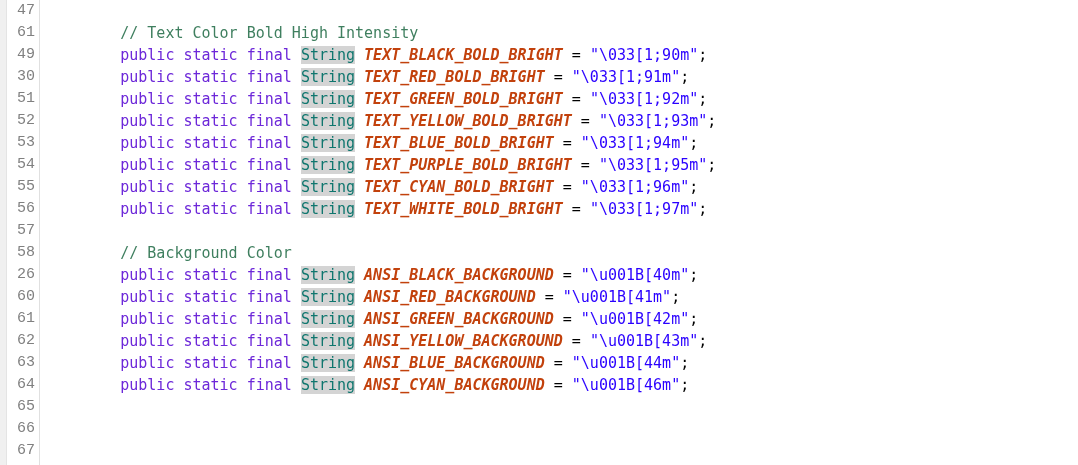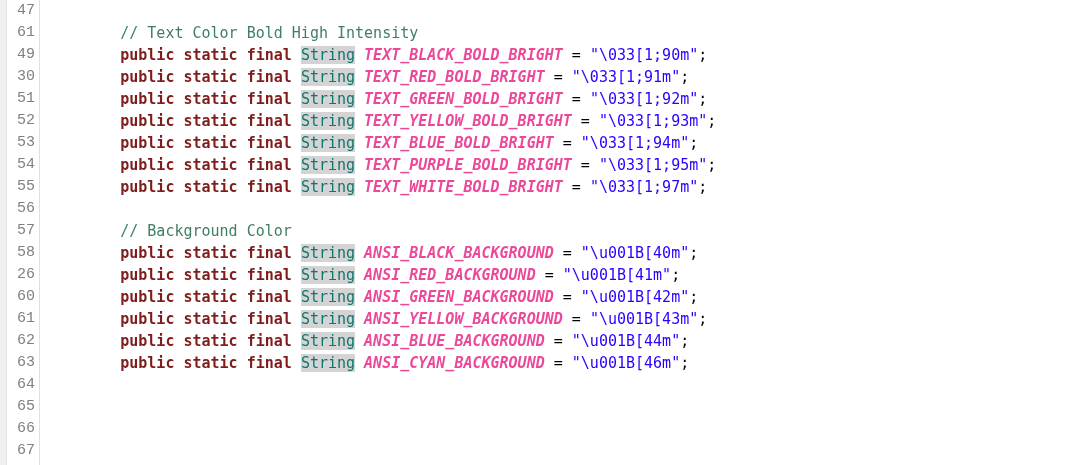--- a/index.html
+++ b/index.html
@@ -67,23 +67,23 @@
     line-height: 22px;
     white-space: pre;
     padding-left: 8px;
     font-family: "DejaVu Sans Mono", "Liberation Mono", monospace;
     font-size: 15px;
     color: #000000;
   }
 
   
   .tok-comment  { color: #3f7f5f; }
-  .tok-keyword  { color: #7f1d1d; font-weight: bold; }
+  .tok-keyword  { color: #6d28d9; font-weight: normal; }
   .tok-type     { color: #0f766e; background: #d4d4d4; }
-  .tok-field    { color: #ec4899; font-weight: bold; font-style: italic; }
+  .tok-field    { color: #c2410c; font-weight: bold; font-style: italic; }
   .tok-op       { color: #000000; }
   .tok-string   { color: #2a00ff; }
   .tok-plain    { color: #000000; }
 </style>
 </head>
 <body>
 
 <div id="editor-root">
 
   <div id="annotation-ruler"></div>
@@ -114,20 +114,21 @@
 
   <div id="code-area">
       <div class="code-line">&nbsp;</div>
       <div class="code-line"><span class="tok-plain">        </span><span class="tok-comment">// Text Color Bold High Intensity</span></div>
       <div class="code-line"><span class="tok-plain">        </span><span class="tok-keyword">public static final</span><span class="tok-plain"> </span><span class="tok-type">String</span><span class="tok-plain"> </span><span class="tok-field">TEXT_BLACK_BOLD_BRIGHT</span><span class="tok-op"> = </span><span class="tok-string">"\033[1;90m"</span><span class="tok-plain">;</span></div>
       <div class="code-line"><span class="tok-plain">        </span><span class="tok-keyword">public static final</span><span class="tok-plain"> </span><span class="tok-type">String</span><span class="tok-plain"> </span><span class="tok-field">TEXT_RED_BOLD_BRIGHT</span><span class="tok-op"> = </span><span class="tok-string">"\033[1;91m"</span><span class="tok-plain">;</span></div>
       <div class="code-line"><span class="tok-plain">        </span><span class="tok-keyword">public static final</span><span class="tok-plain"> </span><span class="tok-type">String</span><span class="tok-plain"> </span><span class="tok-field">TEXT_GREEN_BOLD_BRIGHT</span><span class="tok-op"> = </span><span class="tok-string">"\033[1;92m"</span><span class="tok-plain">;</span></div>
       <div class="code-line"><span class="tok-plain">        </span><span class="tok-keyword">public static final</span><span class="tok-plain"> </span><span class="tok-type">String</span><span class="tok-plain"> </span><span class="tok-field">TEXT_YELLOW_BOLD_BRIGHT</span><span class="tok-op"> = </span><span class="tok-string">"\033[1;93m"</span><span class="tok-plain">;</span></div>
       <div class="code-line"><span class="tok-plain">        </span><span class="tok-keyword">public static final</span><span class="tok-plain"> </span><span class="tok-type">String</span><span class="tok-plain"> </span><span class="tok-field">TEXT_BLUE_BOLD_BRIGHT</span><span class="tok-op"> = </span><span class="tok-string">"\033[1;94m"</span><span class="tok-plain">;</span></div>
       <div class="code-line"><span class="tok-plain">        </span><span class="tok-keyword">public static final</span><span class="tok-plain"> </span><span class="tok-type">String</span><span class="tok-plain"> </span><span class="tok-field">TEXT_PURPLE_BOLD_BRIGHT</span><span class="tok-op"> = </span><span class="tok-string">"\033[1;95m"</span><span class="tok-plain">;</span></div>
+      <div class="code-line"><span class="tok-plain">        </span><span class="tok-keyword">public static final</span><span class="tok-plain"> </span><span class="tok-type">String</span><span class="tok-plain"> </span><span class="tok-field">TEXT_CYAN_BOLD_BRIGHT</span><span class="tok-op"> = </span><span class="tok-string">"\033[1;96m"</span><span class="tok-plain">;</span></div>
       <div class="code-line"><span class="tok-plain">        </span><span class="tok-keyword">public static final</span><span class="tok-plain"> </span><span class="tok-type">String</span><span class="tok-plain"> </span><span class="tok-field">TEXT_WHITE_BOLD_BRIGHT</span><span class="tok-op"> = </span><span class="tok-string">"\033[1;97m"</span><span class="tok-plain">;</span></div>
       <div class="code-line">&nbsp;</div>
       <div class="code-line"><span class="tok-plain">        </span><span class="tok-comment">// Background Color</span></div>
       <div class="code-line"><span class="tok-plain">        </span><span class="tok-keyword">public static final</span><span class="tok-plain"> </span><span class="tok-type">String</span><span class="tok-plain"> </span><span class="tok-field">ANSI_BLACK_BACKGROUND</span><span class="tok-op"> = </span><span class="tok-string">"\u001B[40m"</span><span class="tok-plain">;</span></div>
       <div class="code-line"><span class="tok-plain">        </span><span class="tok-keyword">public static final</span><span class="tok-plain"> </span><span class="tok-type">String</span><span class="tok-plain"> </span><span class="tok-field">ANSI_RED_BACKGROUND</span><span class="tok-op"> = </span><span class="tok-string">"\u001B[41m"</span><span class="tok-plain">;</span></div>
       <div class="code-line"><span class="tok-plain">        </span><span class="tok-keyword">public static final</span><span class="tok-plain"> </span><span class="tok-type">String</span><span class="tok-plain"> </span><span class="tok-field">ANSI_GREEN_BACKGROUND</span><span class="tok-op"> = </span><span class="tok-string">"\u001B[42m"</span><span class="tok-plain">;</span></div>
       <div class="code-line"><span class="tok-plain">        </span><span class="tok-keyword">public static final</span><span class="tok-plain"> </span><span class="tok-type">String</span><span class="tok-plain"> </span><span class="tok-field">ANSI_YELLOW_BACKGROUND</span><span class="tok-op"> = </span><span class="tok-string">"\u001B[43m"</span><span class="tok-plain">;</span></div>
       <div class="code-line"><span class="tok-plain">        </span><span class="tok-keyword">public static final</span><span class="tok-plain"> </span><span class="tok-type">String</span><span class="tok-plain"> </span><span class="tok-field">ANSI_BLUE_BACKGROUND</span><span class="tok-op"> = </span><span class="tok-string">"\u001B[44m"</span><span class="tok-plain">;</span></div>
       <div class="code-line"><span class="tok-plain">        </span><span class="tok-keyword">public static final</span><span class="tok-plain"> </span><span class="tok-type">String</span><span class="tok-plain"> </span><span class="tok-field">ANSI_CYAN_BACKGROUND</span><span class="tok-op"> = </span><span class="tok-string">"\u001B[46m"</span><span class="tok-plain">;</span></div>
       <div class="code-line">&nbsp;</div>

